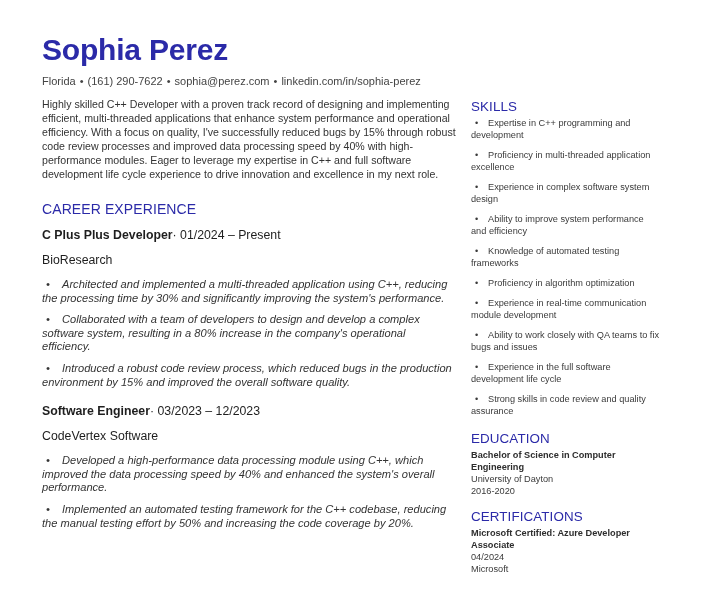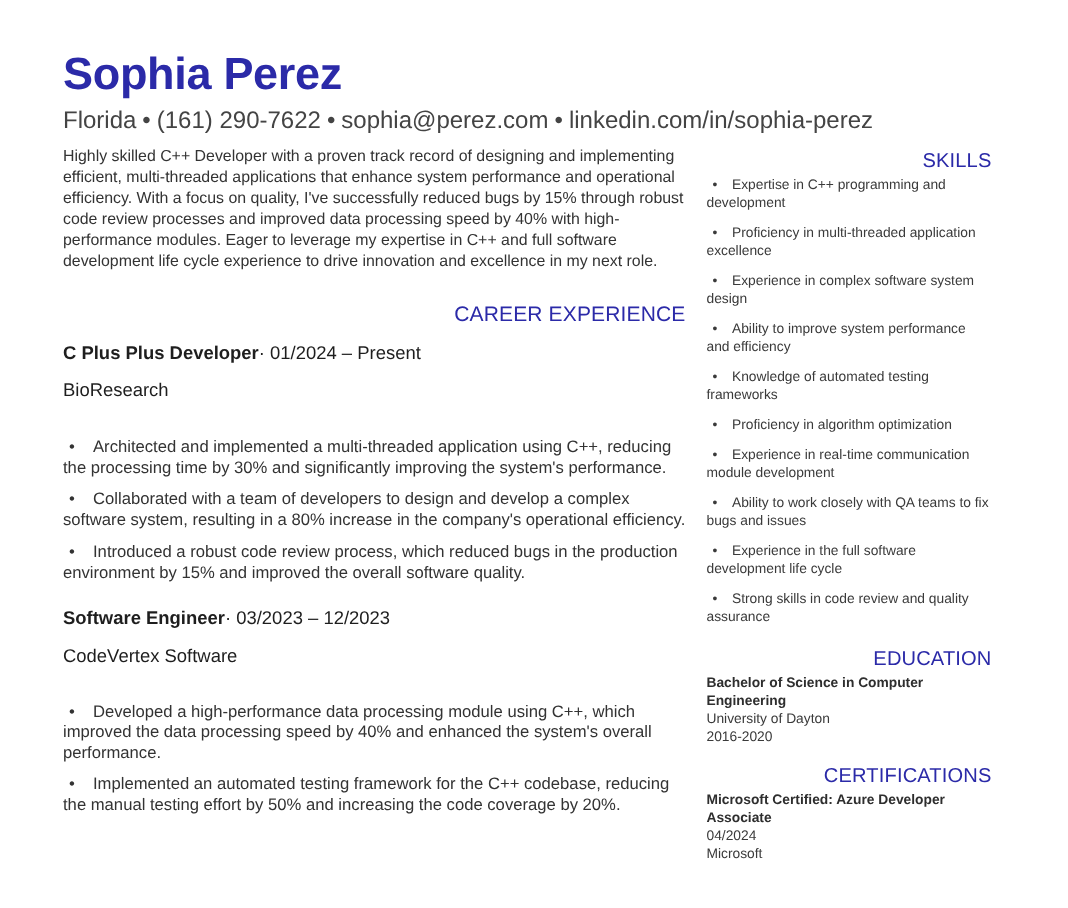--- a/index.html
+++ b/index.html
@@ -1,29 +1,29 @@
 <!DOCTYPE html>
 <html><head>
 <meta charset="utf-8">
 <style>
   html, body { margin: 0; padding: 0; background: #ffffff; }
   body { width: 712px; height: 605px; overflow: hidden; position: relative; font-family: "Liberation Sans", sans-serif; color: #2a2a2a; }
   .page { position: absolute; left: 0; top: 0; width: 712px; height: 605px; padding-left: 18px; }
   .name { position: absolute; left: 42px; top: 33px; font-size: 30px; font-weight: bold; color: #2b2aa8; letter-spacing: -0.2px; line-height: 34px; margin: 0; }
-  .contact { position: absolute; left: 42px; top: 74px; font-size: 16px; color: #444; line-height: 14px; white-space: nowrap; }
+  .contact { position: absolute; left: 42px; top: 74px; font-size: 11px; color: #444; line-height: 14px; white-space: nowrap; }
   .contact .sep { margin: 0 4px; color: #444; }
   .left { position: absolute; left: 42px; top: 97px; width: 415px; }
   .summary { font-size: 10.6px; line-height: 14px; color: #333; margin: 0; }
-  .section-title { font-size: 14px; color: #2b2aa8; margin: 0; font-weight: normal; line-height: 16px; letter-spacing: 0.1px; text-align: right; }
+  .section-title { font-size: 14px; color: #2b2aa8; margin: 0; font-weight: normal; line-height: 16px; letter-spacing: 0.1px; }
   .left .section-title { margin-top: 20px; }
   .job { margin-top: 10px; }
   .job-title { font-size: 12.3px; line-height: 16px; margin: 0; color: #1e1e1e; }
   .job-title b { font-weight: bold; }
   .company { font-size: 12.3px; font-weight: normal; line-height: 16px; margin: 9px 0 0 0; color: #1e1e1e; }
-  .bullets { list-style: none; margin: 24px 0 0 0; padding: 0; }
+  .bullets { list-style: none; margin: 10px 0 0 0; padding: 0; font-style: italic; }
   .bullets li { font-size: 11.1px; line-height: 13.6px; color: #333; margin-bottom: 8px; }
   .bullets li .dot { display: inline-block; width: 20px; padding-left: 4px; box-sizing: border-box; }
   .right { position: absolute; left: 471px; top: 99px; width: 190px; }
   .right .section-title { font-size: 13.4px; }
   .skills { list-style: none; margin: 2px 0 0 0; padding: 0; }
   .skills li { font-size: 9.2px; line-height: 12px; color: #3a3a3a; margin-bottom: 8px; }
   .skills li .dot { display: inline-block; width: 17px; padding-left: 4px; box-sizing: border-box; }
   .edu { margin-top: 14px; }
   .edu-block { font-size: 9.2px; line-height: 12px; color: #3a3a3a; margin-top: 2px; }
   .edu-block .degree { font-weight: bold; color: #2e2e2e; }

